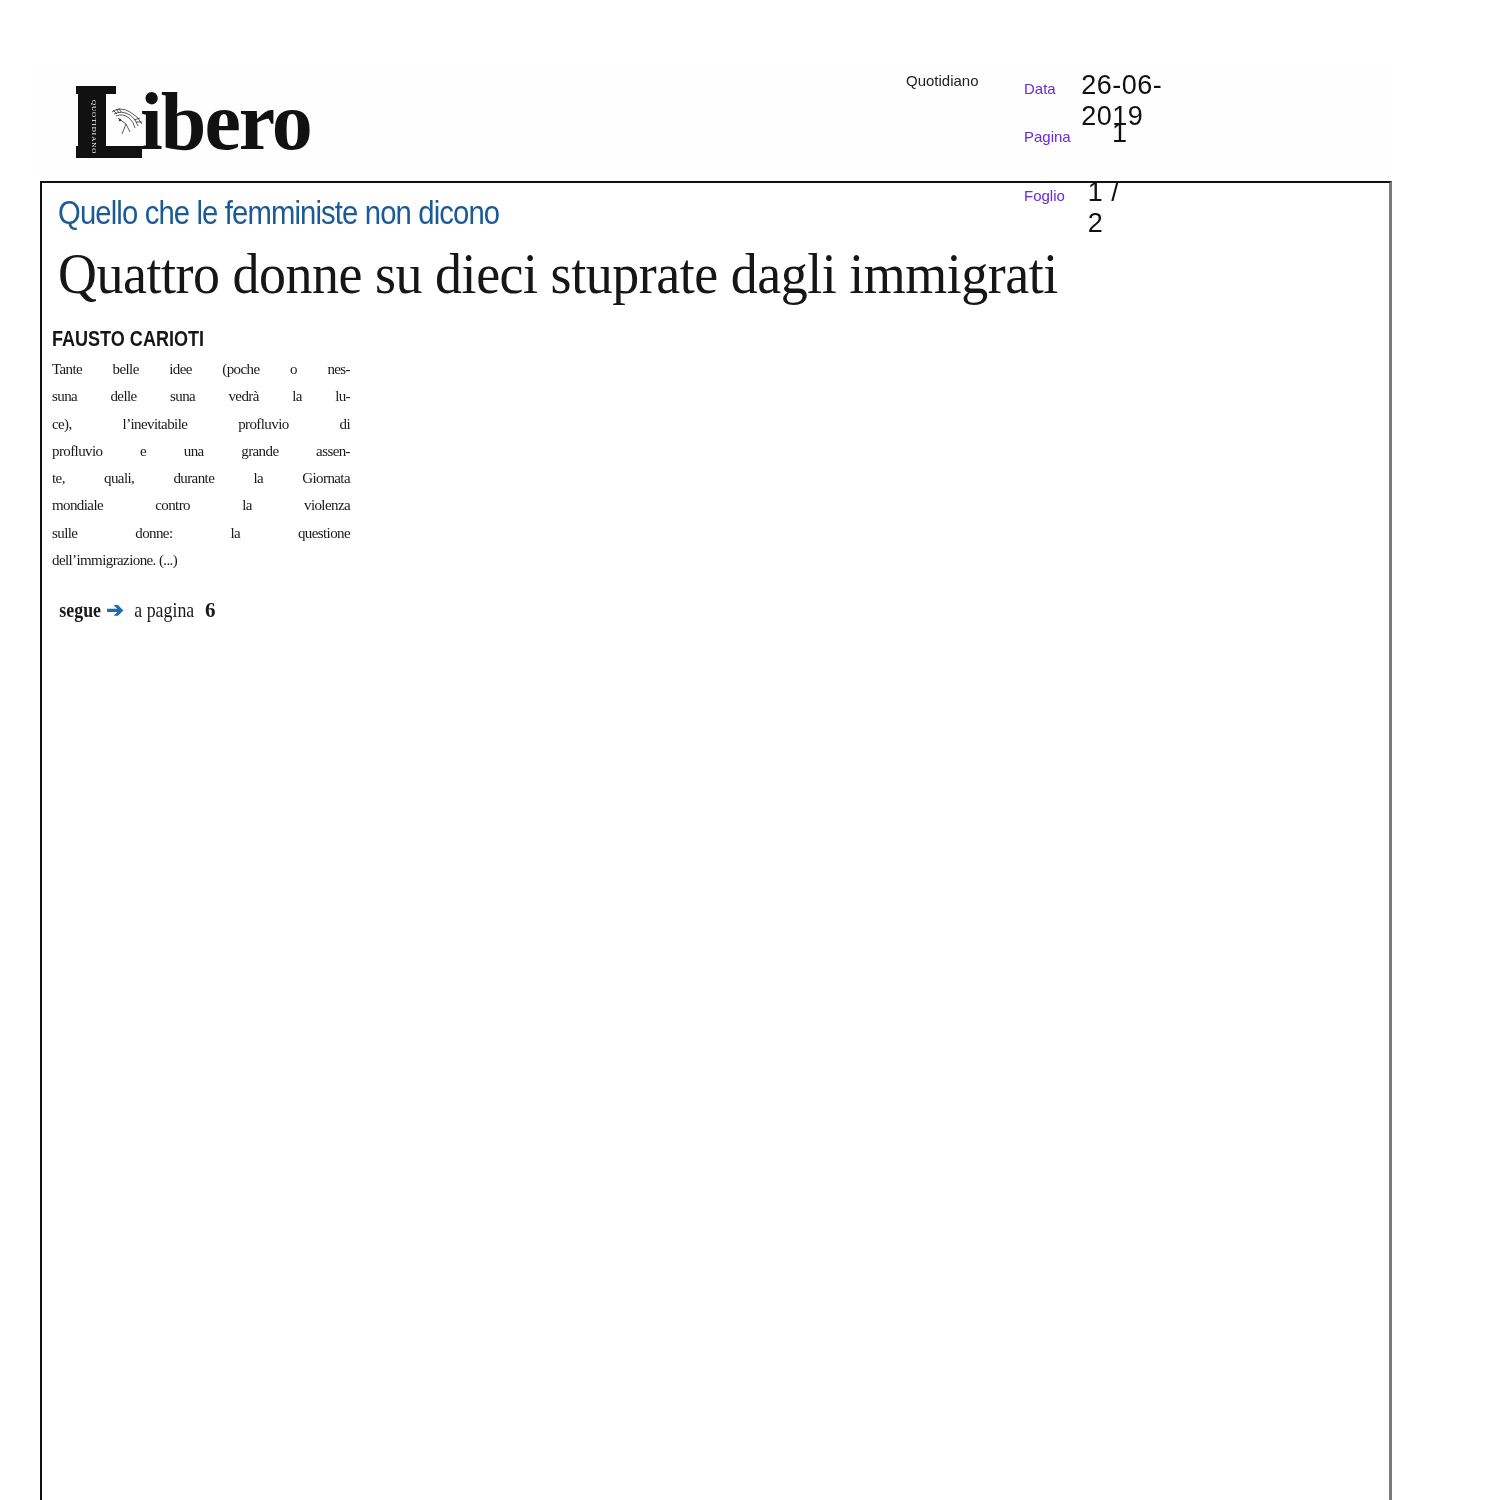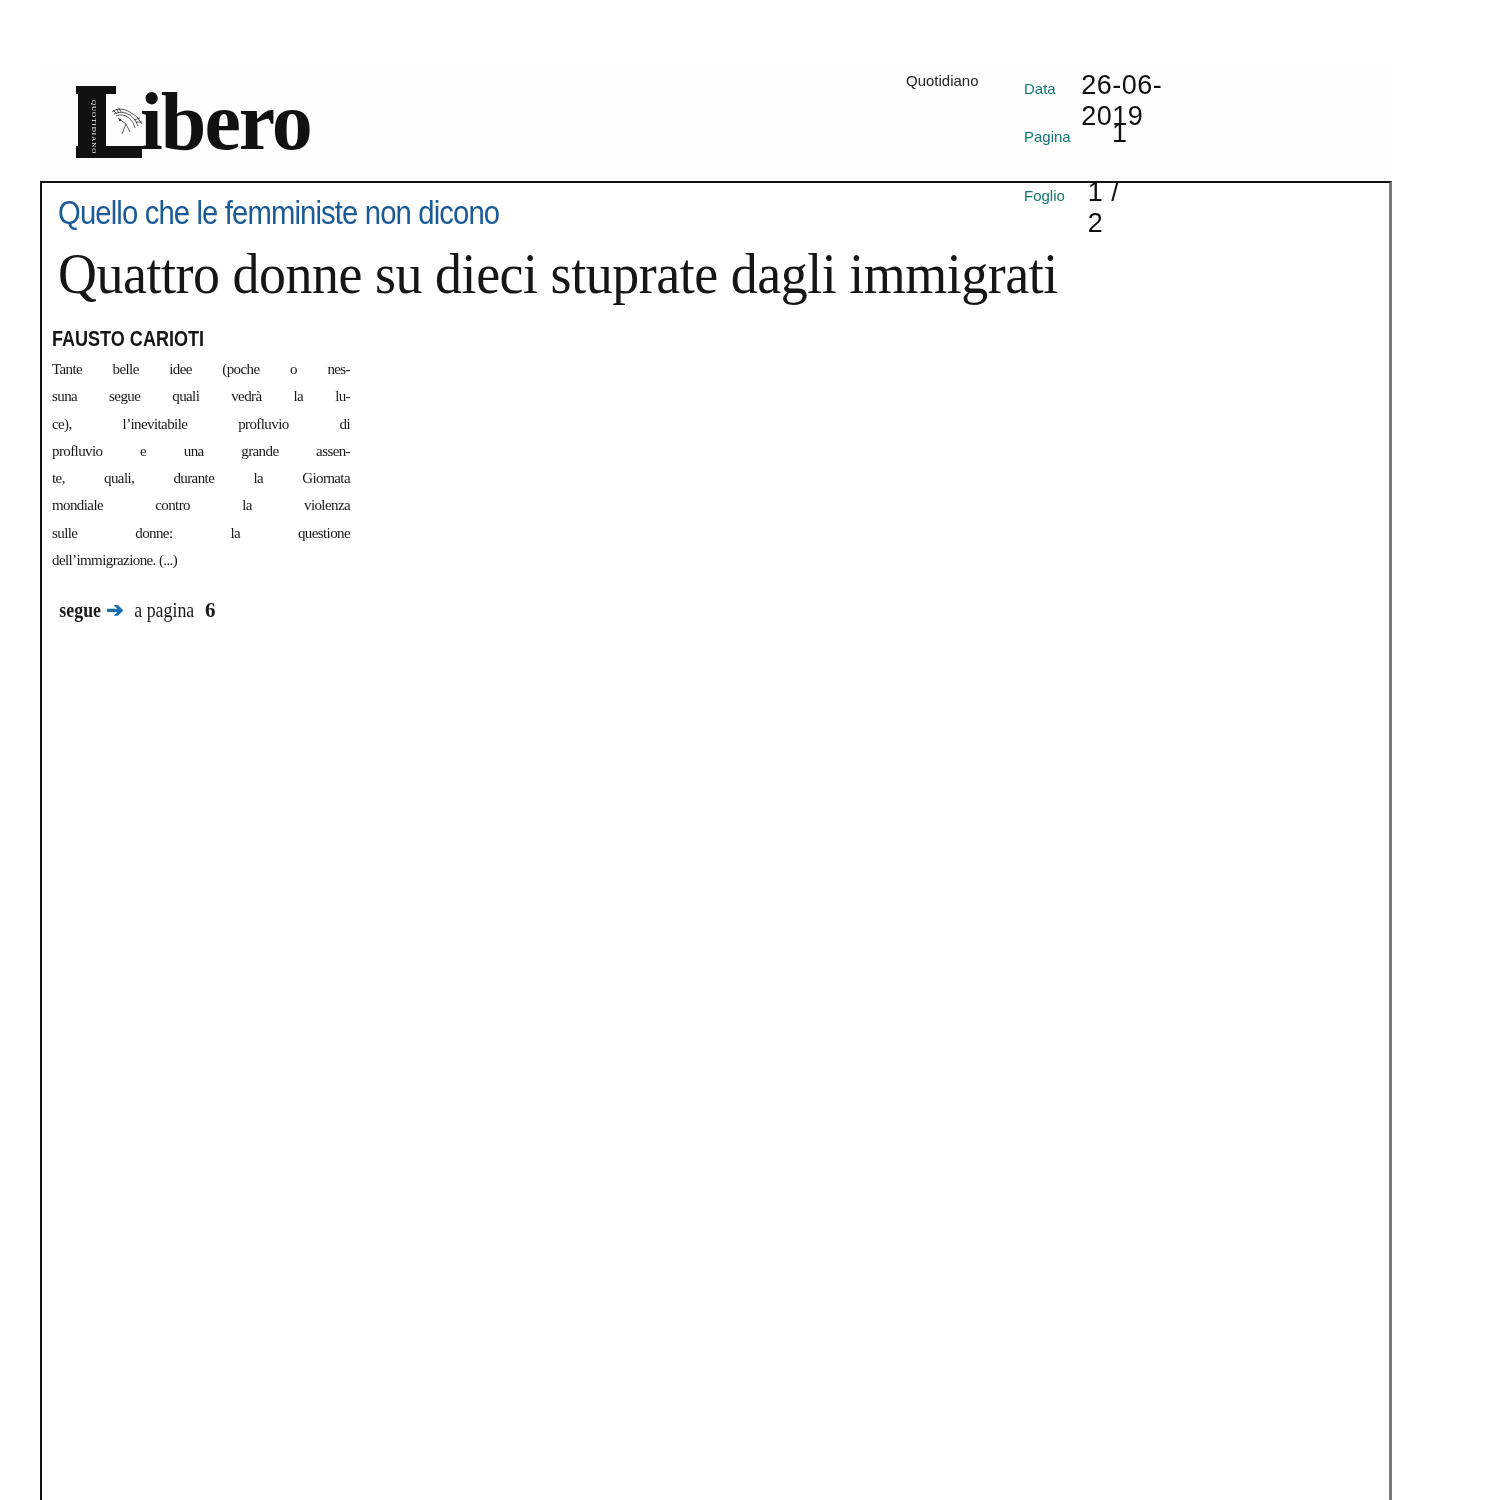--- a/index.html
+++ b/index.html
@@ -104,21 +104,21 @@
     }
     .meta-row {
       position: absolute;
       left: 118px;
       display: flex;
       align-items: baseline;
     }
     .meta-label {
       width: 88px;
       font-size: 15px;
-      color: #0f766e;
+      color: #6d28d9;
     }
     .meta-value {
       font-size: 27px;
       color: #111;
       letter-spacing: 0.5px;
     }
     .frame {
       position: absolute;
       left: 40px;
       top: 181px;
@@ -260,21 +260,21 @@
 </div>
 
 <div class="frame"></div>
 
 <div class="kicker">Quello che le femministe non dicono</div>
 <div class="headline">Quattro donne su dieci stuprate dagli immigrati</div>
 <div class="byline">FAUSTO CARIOTI</div>
 
 <div class="body-text">
   <span class="line">Tante belle idee (poche o nes-</span>
-  <span class="line">suna segue quali vedrà la lu-</span>
+  <span class="line">suna delle suna vedrà la lu-</span>
   <span class="line">ce), l’inevitabile profluvio di</span>
   <span class="line">profluvio e una grande assen-</span>
   <span class="line">te, quali, durante la Giornata</span>
   <span class="line">mondiale contro la violenza</span>
   <span class="line">sulle donne: la questione</span>
   <span class="line last">dell’immigrazione. (...)</span>
 </div>
 
 <div class="continue">
   <span class="segue">segue</span>

